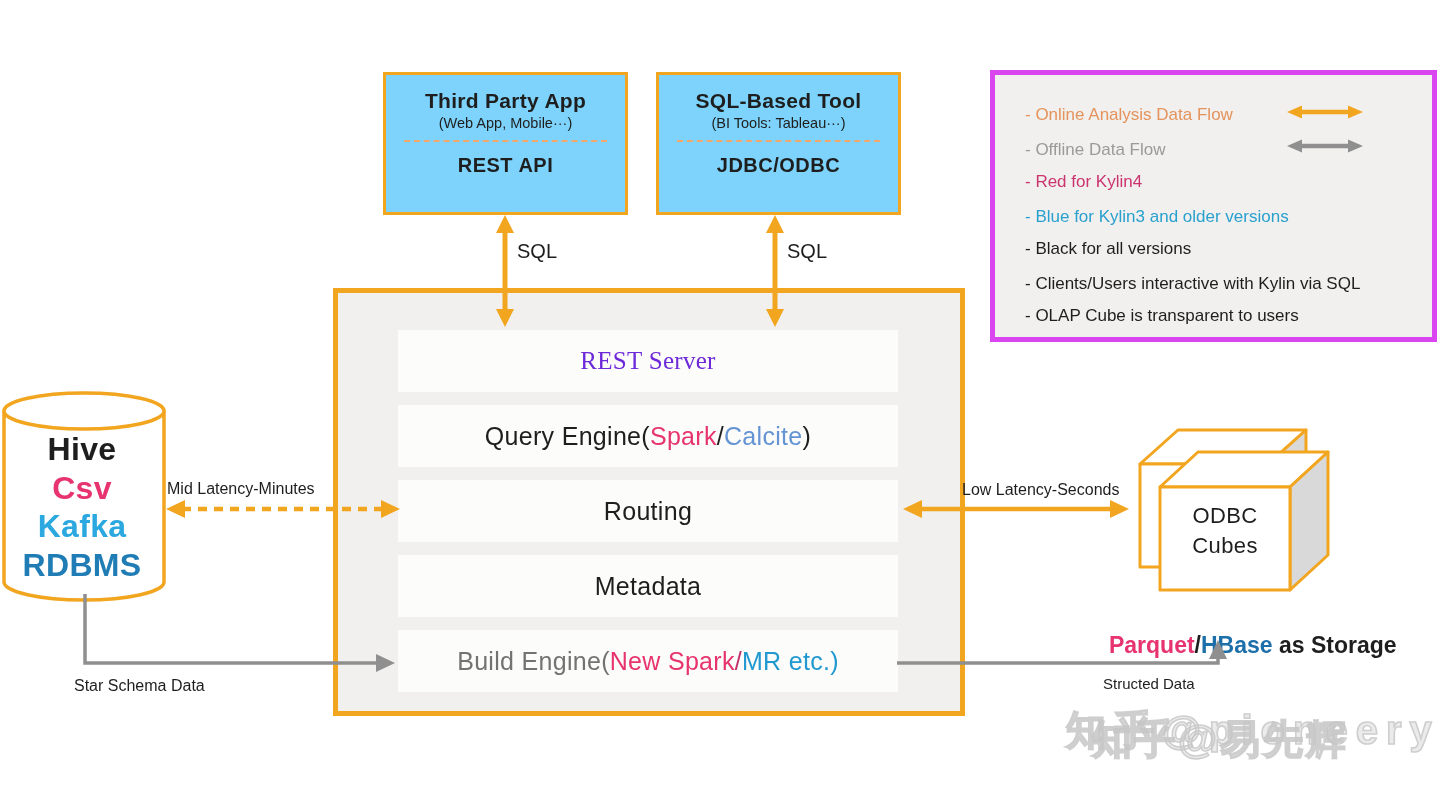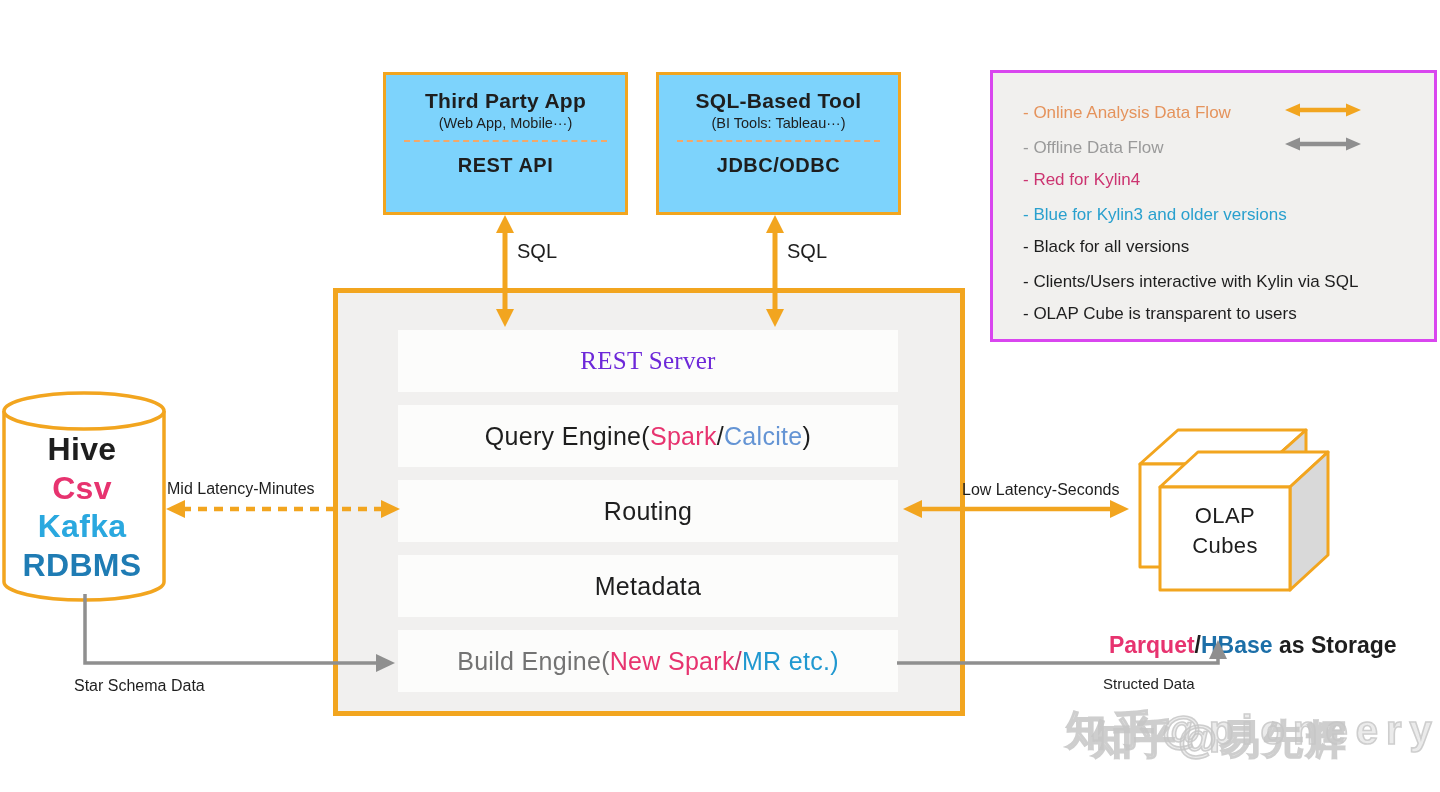--- a/index.html
+++ b/index.html
@@ -14,21 +14,21 @@
   }
   #tbox1{left:383px;top:72px;}
   #tbox2{left:656px;top:72px;}
   .tbox-title{margin-top:14px;font-size:21px;font-weight:600;letter-spacing:.3px;}
   .tbox-sub{margin-top:2px;font-size:14.5px;}
   .tbox-sep{margin:9px 18px 0 18px;border-top:2px dashed #F2A86A;height:0;}
   .tbox-proto{margin-top:12px;font-size:20px;font-weight:600;letter-spacing:.5px;}
   
   .legend{
     position:absolute;left:990px;top:70px;width:447px;height:272px;background:#F1F0EE;
-    border:3px solid #d946ef;box-sizing:border-box;
+    border:5px solid #d946ef;box-sizing:border-box;
   }
   .legend-line{position:absolute;left:30px;font-size:17px;white-space:nowrap;font-weight:500;}
   .legend-arrow{position:absolute;left:292px;width:76px;height:16px;}
   
   .mainbox{
     position:absolute;left:333px;top:288px;width:632px;height:428px;
     background:#F1F0EF;border:5px solid #F2A51F;box-sizing:border-box;
   }
   .srow{
     position:absolute;left:398px;width:500px;height:62px;background:#FCFCFB;
@@ -136,21 +136,21 @@
 
     <polygon points="10,44 48,10 176,10 138,44" fill="#FFFFFF" stroke="#F2A51F" stroke-width="3" stroke-linejoin="round"></polygon>
     <polygon points="138,44 176,10 176,113 138,147" fill="#D9D9D9" stroke="#F2A51F" stroke-width="3" stroke-linejoin="round"></polygon>
     <rect x="10" y="44" width="128" height="103" fill="#FFFFFF" stroke="#F2A51F" stroke-width="3" stroke-linejoin="round"></rect>
 
     <polygon points="30,67 68,32 198,32 160,67" fill="#FFFFFF" stroke="#F2A51F" stroke-width="3" stroke-linejoin="round"></polygon>
     <polygon points="160,67 198,32 198,135 160,170" fill="#D9D9D9" stroke="#F2A51F" stroke-width="3" stroke-linejoin="round"></polygon>
     <rect x="30" y="67" width="130" height="103" fill="#FFFFFF" stroke="#F2A51F" stroke-width="3" stroke-linejoin="round"></rect>
   </svg>
   <div class="cube-label">
-    <div>OLAP</div>
+    <div>ODBC</div>
     <div>Cubes</div>
   </div>
   <div class="storage-caption">
     <span style="color: rgb(231, 51, 111);">Parquet</span><span style="color: rgb(30, 30, 30);">/</span><span style="color: rgb(28, 111, 168);">HBase</span><span style="color: rgb(30, 30, 30);"> as Storage</span>
   </div>
 
   <div class="lbl lbl-sql" style="left:517px;top:240px">SQL</div>
   <div class="lbl lbl-sql" style="left:787px;top:240px">SQL</div>
   <div class="lbl" style="left:167px;top:480px">Mid Latency-Minutes</div>
   <div class="lbl" style="left:962px;top:481px">Low Latency-Seconds</div>

